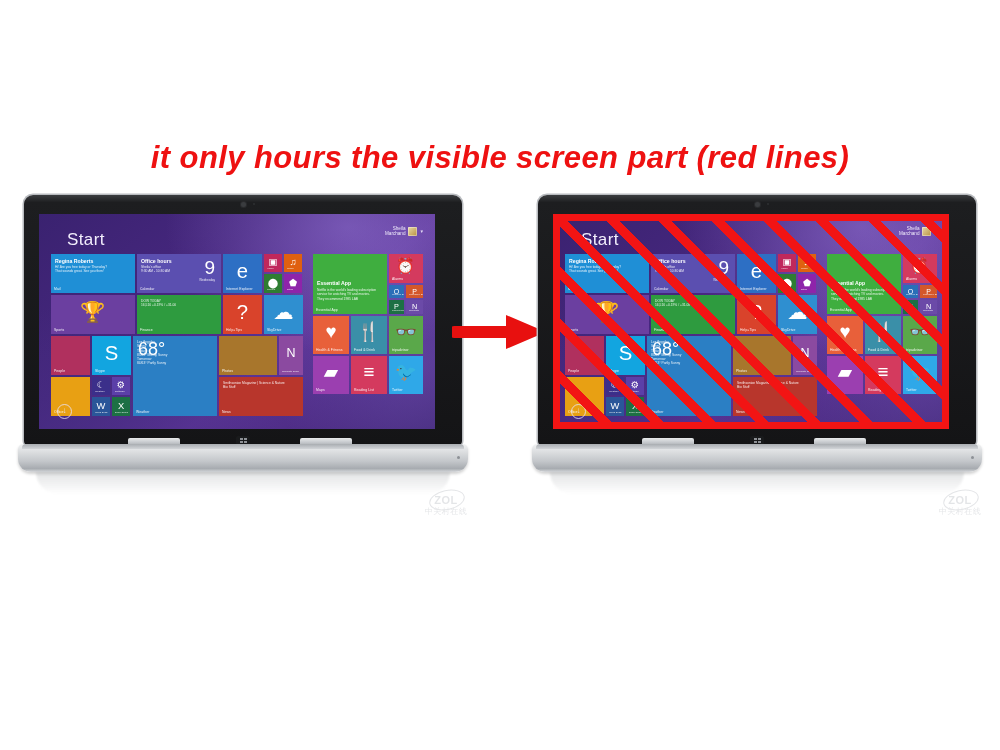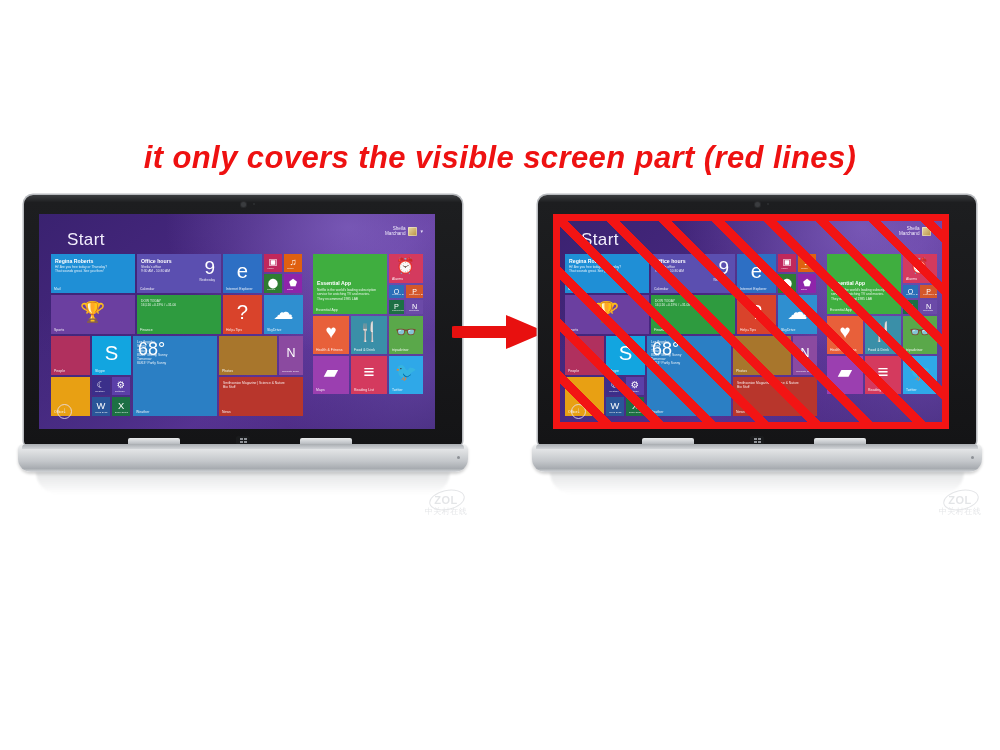--- a/index.html
+++ b/index.html
@@ -134,21 +134,21 @@
     border:1.6px solid #5a6270;border-radius:50%;transform:rotate(-12deg);
   }
   .watermark .wm-t1{position:absolute;left:0;top:6px;width:100%;}
   .watermark .wm-t2{position:absolute;left:0;top:18px;width:100%;font-size:8px;font-weight:normal;}
 </style>
 </head>
 <body>
 
 <div class="canvas">
 
-  <div class="headline">it only covers the visible screen part (red lines)</div>
+  <div class="headline">it only hours the visible screen part (red lines)</div>
 
   <div class="laptop left">
     <div class="lid-outer"></div>
     <div class="lid">
       <div class="webcam"></div>
       <div class="webcam-led"></div>
     </div>
 
     <div class="screen">
       <div class="screen-bg"></div>

